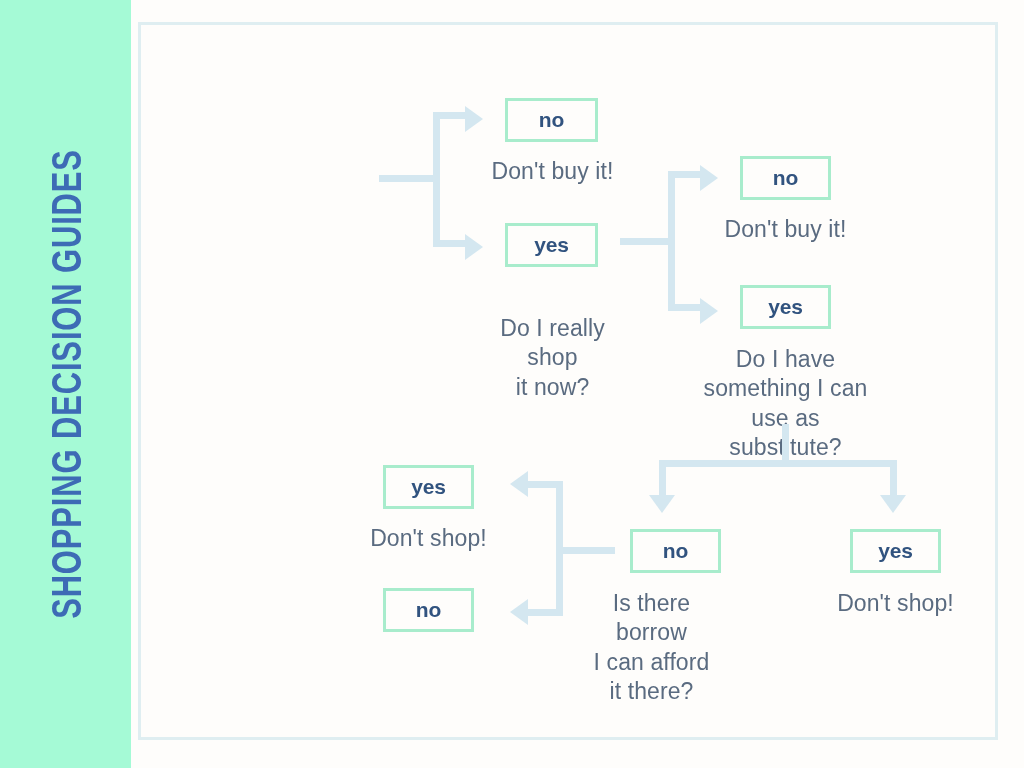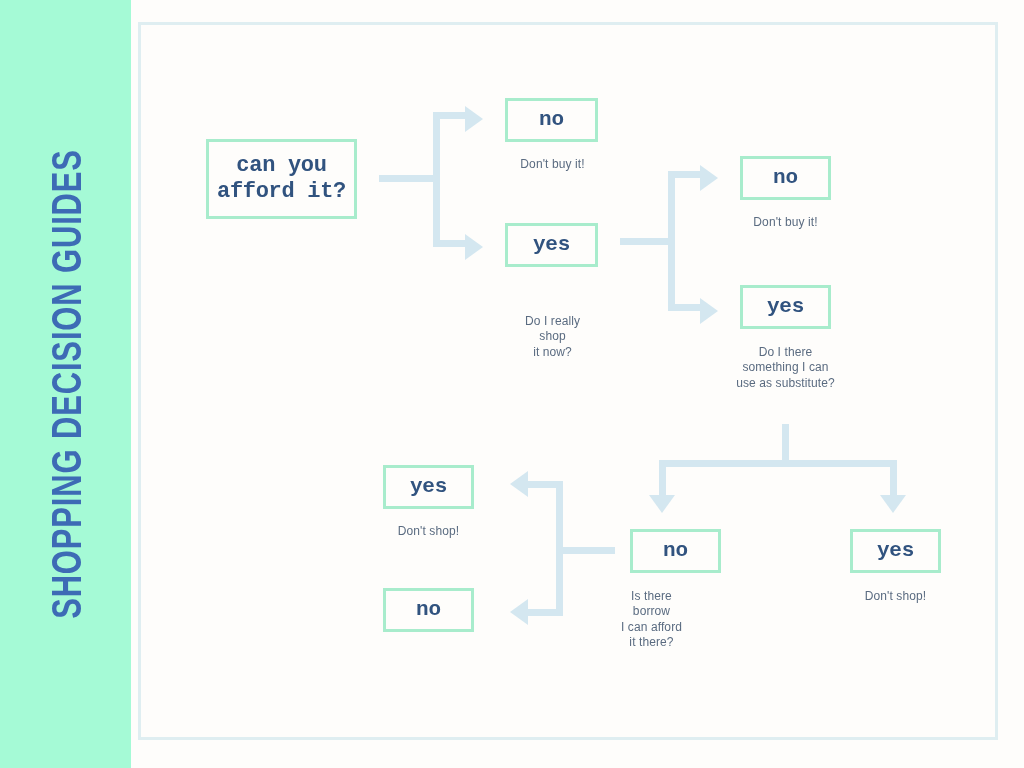--- a/index.html
+++ b/index.html
@@ -65,38 +65,37 @@
     position: absolute;
     border: 3px solid #a8eccc;
     background: #fefdfb;
     display: flex;
     align-items: center;
     justify-content: center;
     font-weight: bold;
     color: #31537f;
     text-align: center;
     line-height: 1.18;
-    font-family: Liberation Mono, monospace;
   }
 
   .node.small {
     font-size: 21px;
     letter-spacing: -0.2px;
   }
 
   .node.root {
     font-size: 22px;
     letter-spacing: -0.3px;
   }
 
   
   .caption {
     position: absolute;
     color: #5a6b80;
-    font-size: 12px;
+    font-size: 23px;
     line-height: 1.28;
     text-align: center;
     letter-spacing: 0.1px;
   }
 
   
   .conn {
     position: absolute;
     background: #d4e7f0;
   }
@@ -127,26 +126,20 @@
 <body>
 
 <div id="sidebar">
   <div id="sidebar-title">SHOPPING DECISION GUIDES</div>
 </div>
 
 <div id="frame"></div>
 
 <div id="canvas">
 
-  <div class="node root" style="left:206px; top:139px; width:151px; height:80px;">
-    <div>
-      <div>can you</div>
-      <div>afford it?</div>
-    </div>
-  </div>
 
   <div class="conn h" style="left:379px; top:175px; width:60px;"></div>
   <div class="conn v" style="left:433px; top:112px; height:135px;"></div>
   <div class="conn h" style="left:433px; top:112px; width:34px;"></div>
   <div class="arrow right" style="left:465px; top:106px;"></div>
   <div class="conn h" style="left:433px; top:240px; width:34px;"></div>
   <div class="arrow right" style="left:465px; top:234px;"></div>
 
   <div class="node small" style="left:505px; top:98px; width:93px; height:44px;">
     <span>no</span>
@@ -175,21 +168,21 @@
     <span>no</span>
   </div>
   <div class="caption" style="left:713px; top:215px; width:145px;">
     <div>Don't buy it!</div>
   </div>
 
   <div class="node small" style="left:740px; top:285px; width:91px; height:44px;">
     <span>yes</span>
   </div>
   <div class="caption" style="left:693px; top:345px; width:185px;">
-    <div>Do I there</div>
+    <div>Do I have</div>
     <div>something I can</div>
     <div>use as substitute?</div>
   </div>
 
   <div class="conn v" style="left:782px; top:424px; height:40px;"></div>
   <div class="conn h" style="left:659px; top:460px; width:238px;"></div>
   <div class="conn v" style="left:659px; top:460px; height:40px;"></div>
   <div class="arrow down" style="left:649px; top:495px;"></div>
   <div class="conn v" style="left:890px; top:460px; height:40px;"></div>
   <div class="arrow down" style="left:880px; top:495px;"></div>

